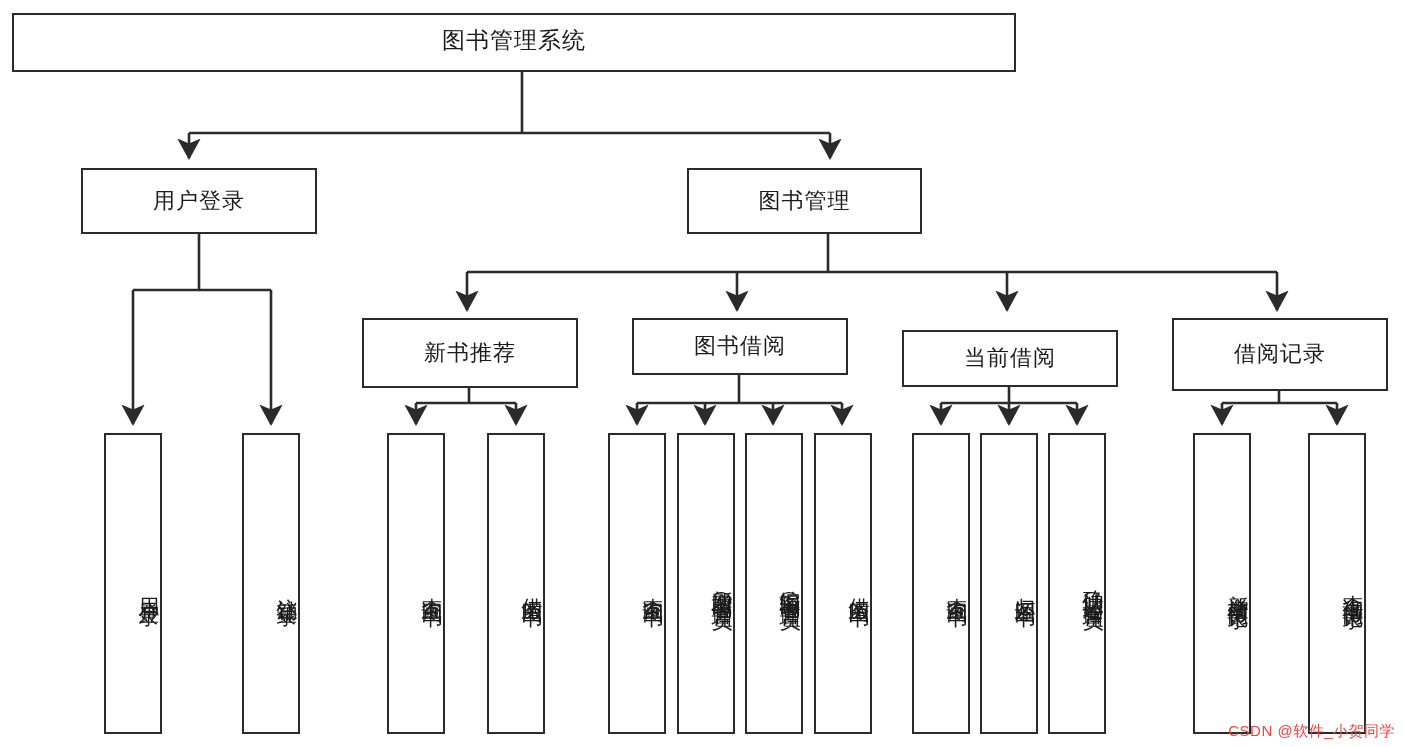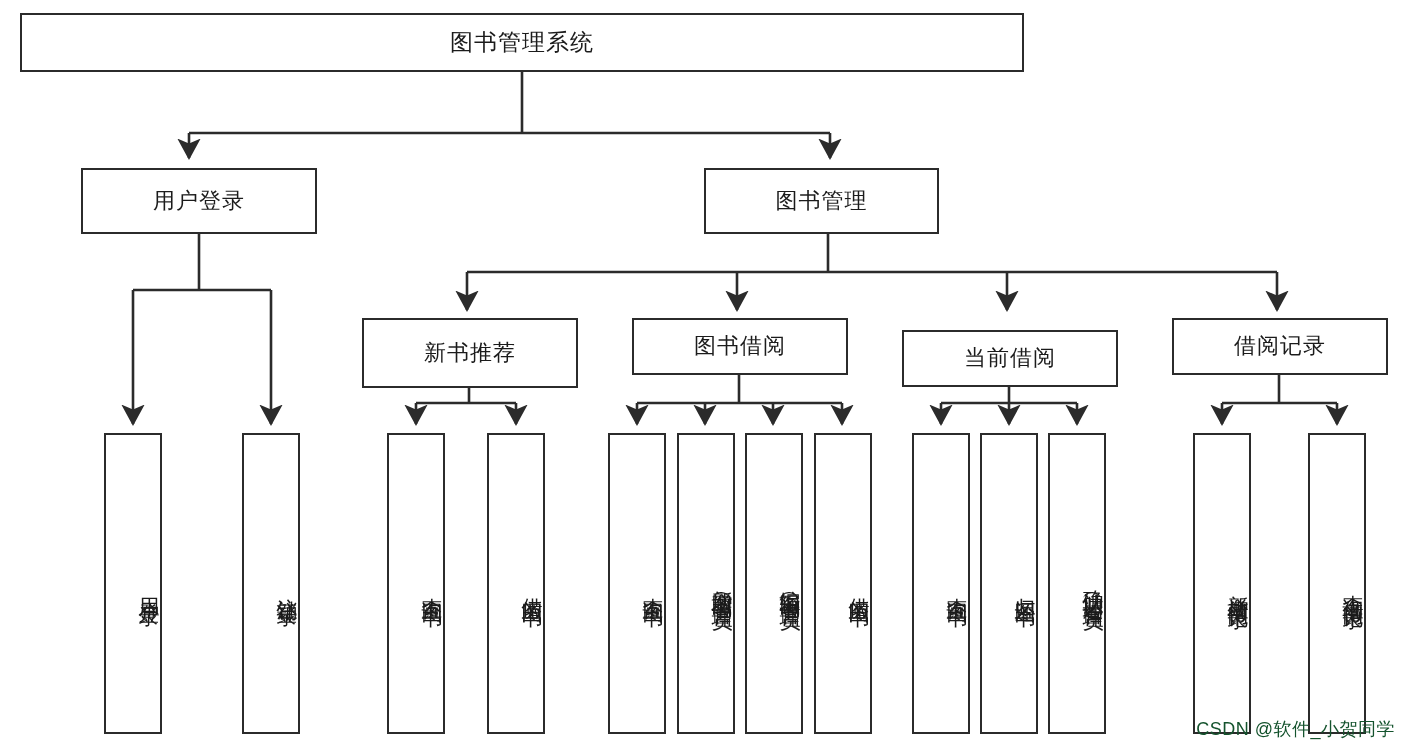--- a/index.html
+++ b/index.html
@@ -54,22 +54,22 @@
   .node.vert .vlabel {
     writing-mode: vertical-rl;
     text-orientation: upright;
     display: block;
     line-height: 1.05;
   }
   .watermark {
     position: absolute;
     right: 10px;
     bottom: 6px;
-    font-size: 18px;
-    color: #14532d;
+    font-size: 15px;
+    color: #ef4444;
     letter-spacing: 0.5px;
     white-space: nowrap;
     font-family: "Liberation Sans", "DejaVu Sans", sans-serif;
   }
 </style>
 </head>
 <body>
 
 <div id="canvas">
 
@@ -116,41 +116,41 @@
       <path d="M 1009 403 L 1009 424" marker-end="url(#arrow)"></path>
       <path d="M 1077 403 L 1077 424" marker-end="url(#arrow)"></path>
 
       <path d="M 1279 375 L 1279 403"></path>
       <path d="M 1222 403 L 1337 403"></path>
       <path d="M 1222 403 L 1222 424" marker-end="url(#arrow)"></path>
       <path d="M 1337 403 L 1337 424" marker-end="url(#arrow)"></path>
     </g>
   </svg>
 
-  <div class="node horiz root" style="left:20px; top:13px; width:1004px; height:59px;">
+  <div class="node horiz root" style="left:12px; top:13px; width:1004px; height:59px;font-family:Liberation Mono, monospace;">
     <span>图书管理系统</span>
   </div>
 
   <div class="node horiz" style="left:81px; top:168px; width:236px; height:66px;">
     <span>用户登录</span>
   </div>
-  <div class="node horiz" style="left:704px; top:168px; width:235px; height:66px;">
+  <div class="node horiz" style="left:687px; top:168px; width:235px; height:66px;">
     <span>图书管理</span>
   </div>
 
   <div class="node horiz" style="left:362px; top:318px; width:216px; height:70px;">
     <span>新书推荐</span>
   </div>
   <div class="node horiz" style="left:632px; top:318px; width:216px; height:57px;">
     <span>图书借阅</span>
   </div>
   <div class="node horiz" style="left:902px; top:330px; width:216px; height:57px;">
     <span>当前借阅</span>
   </div>
-  <div class="node horiz" style="left:1172px; top:318px; width:216px; height:57px;">
+  <div class="node horiz" style="left:1172px; top:318px; width:216px; height:73px;">
     <span>借阅记录</span>
   </div>
 
   <div class="node vert" style="left:104px; top:433px; width:58px; height:301px;">
     <span class="vlabel">用户登录</span>
   </div>
   <div class="node vert" style="left:242px; top:433px; width:58px; height:301px;">
     <span class="vlabel">注销登录</span>
   </div>
 

